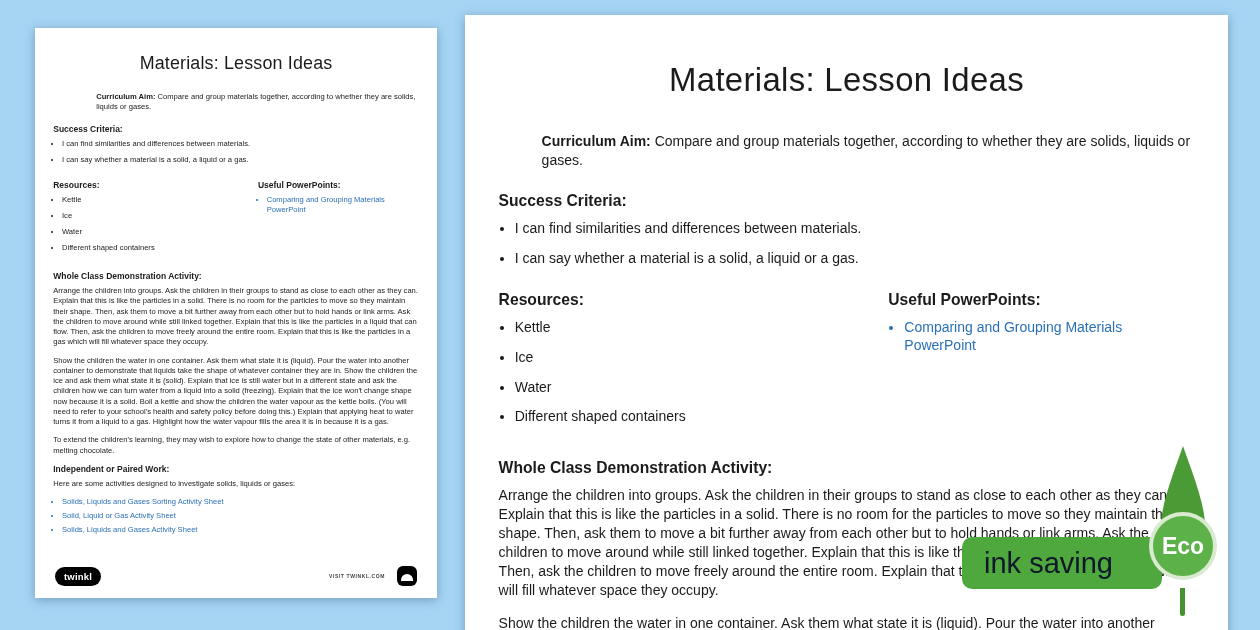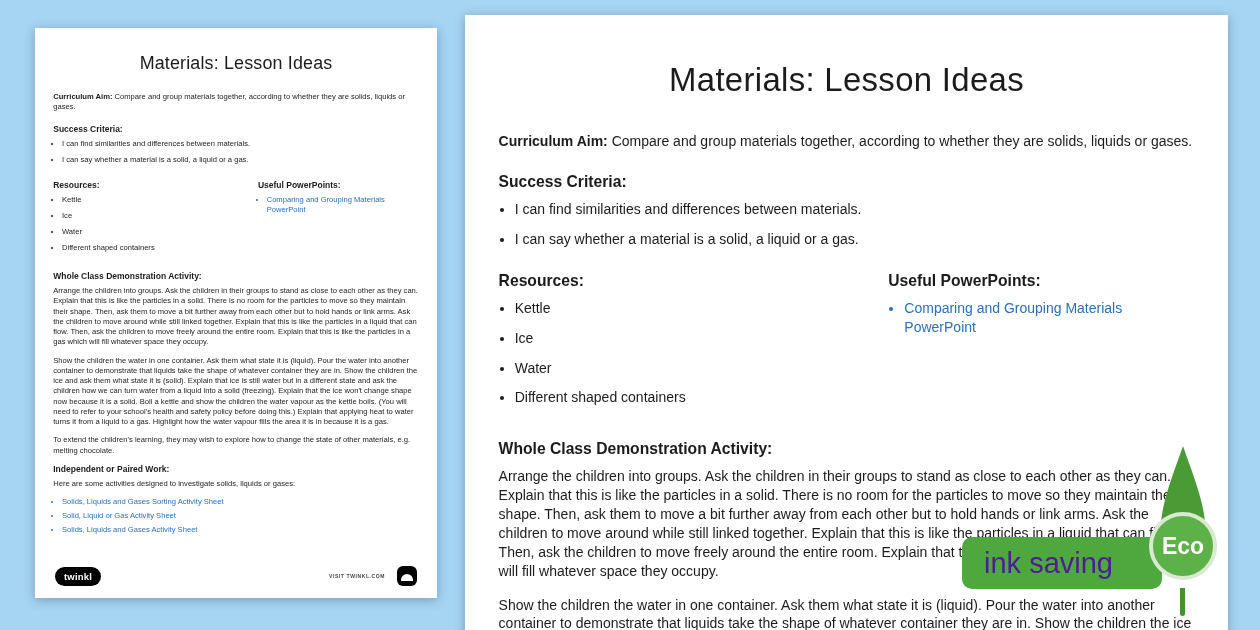--- a/index.html
+++ b/index.html
@@ -24,21 +24,21 @@
   .doc-inner { padding: 3.3em 2.4em 0 2.4em; }
 
   .doc-title {
     text-align: center;
     font-size: 2.35em;
     font-weight: normal;
     margin-bottom: 1.0em;
     letter-spacing: 0.01em;
   }
   .body-par { line-height: 1.35; margin-bottom: 1.05em; }
-  .aim { margin-bottom: 1.55em; }
+  .aim { margin-bottom: 1.55em; margin-left: 43px; }
   .sec-heading { font-weight: bold; font-size: 1.12em; margin: 3px 0 0.6em 0; }
   ul.bullets { margin: 0 0 1.5em 0; padding-left: 1.15em; list-style: disc; }
   ul.bullets li { line-height: 1.3; margin-bottom: 0.82em; }
   ul.link-list li { color: #2a70b8; }
   ul.link-list.tight { margin-bottom: 0; }
   ul.link-list.tight li { margin-bottom: 0.55em; }
   .link-text { cursor: pointer; }
   .cols { display: flex; margin-bottom: 0.9em; }
   .col-left { width: 56%; }
   .col-right { width: 44%; }
@@ -94,21 +94,21 @@
     background: #449330;
     border-radius: 0 0 3px 3px;
     z-index: 4;
   }
   .eco-pill {
     position: absolute;
     left: 962px; top: 537px;
     width: 200px; height: 52px;
     background: #4fa83e;
     border-radius: 10px;
-    color: #4c1d95;
+    color: #0f172a;
     font-size: 29px;
     line-height: 52px;
     padding-left: 22px;
     z-index: 5;
   }
   .eco-circle {
     position: absolute;
     left: 1149px; top: 512px;
     width: 68px; height: 68px;
     border-radius: 50%;

